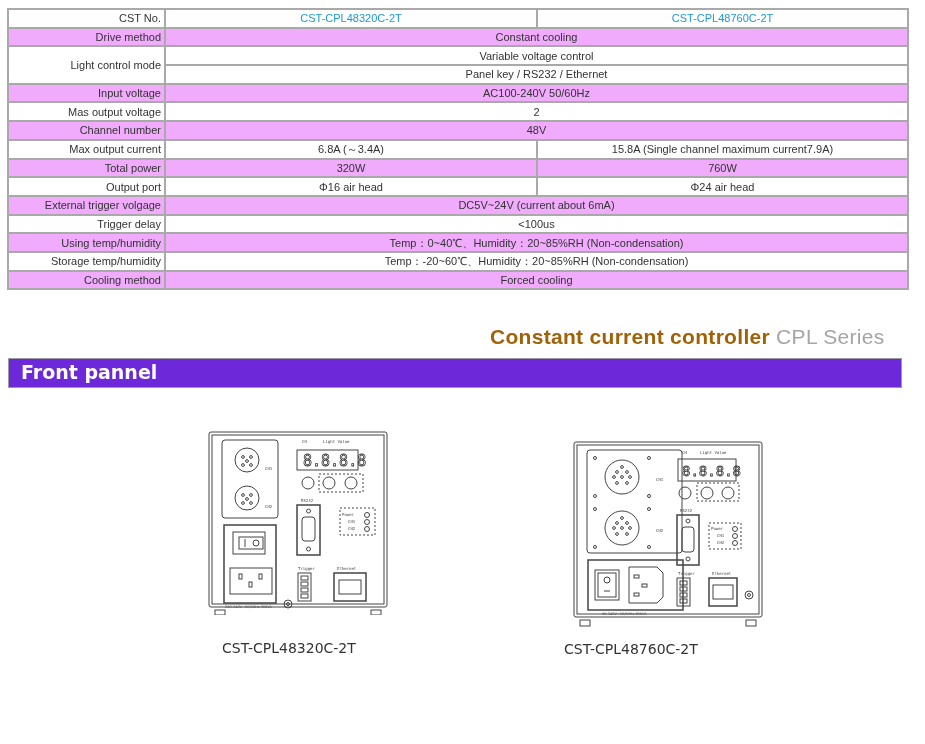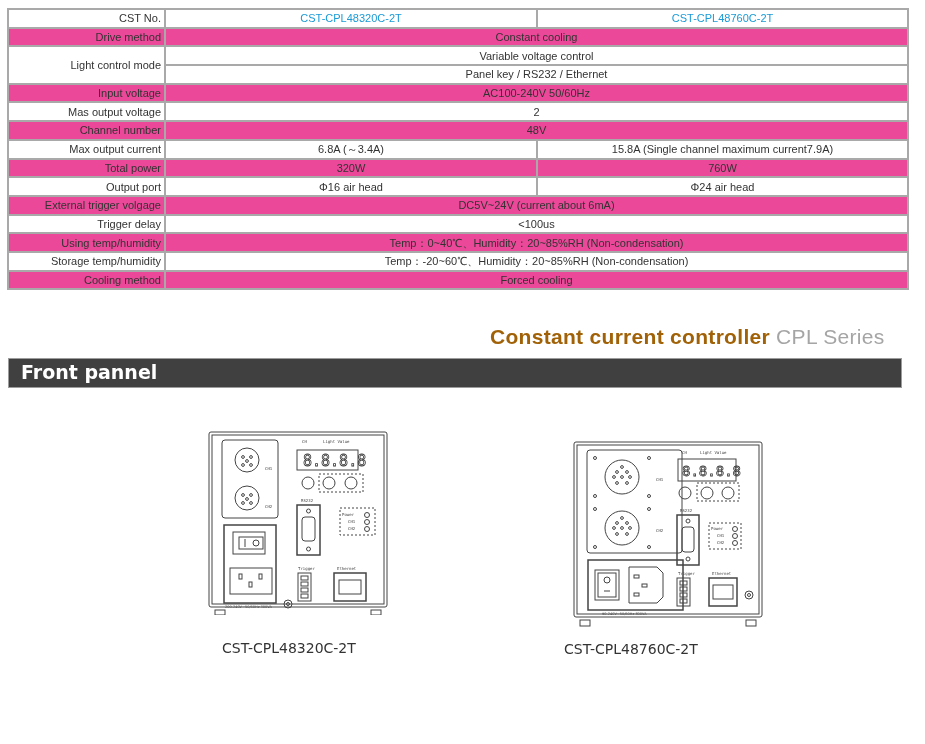--- a/index.html
+++ b/index.html
@@ -1,26 +1,26 @@
 <!DOCTYPE html>
 <html><head>
 <meta charset="utf-8">
 <style>
   html, body { margin:0; padding:0; background:#ffffff; }
   body { width:925px; height:744px; position:relative; overflow:hidden; font-family:"Liberation Sans", sans-serif; }
   table.spec { position:absolute; left:7px; top:8px; width:900px; border-collapse:collapse; table-layout:fixed; font-size:11px; color:#333; }
   table.spec td { border:2px solid #a9a9a9; height:16.7px; padding:0 3px; line-height:16px; white-space:nowrap; overflow:hidden; }
   table.spec td.lbl { text-align:right; }
   table.spec td.val { text-align:center; }
-  table.spec tr.alt td { background:#ec4899; }
+  table.spec tr.alt td { background:#f0abfc; }
   table.spec td.model { color:#1a9ad6; }
   .series-title { position:absolute; left:490px; top:325px; font-size:21px; color:#8a8a8a; letter-spacing:0.3px; }
   .series-title b { font-weight:bold; color:#a16207; }
   .series-title span.light { color:#a5a5a5; }
-  .band { position:absolute; left:8px; width:894px; height:30px; background:#404040; border:1px solid #9c9c9c; box-sizing:border-box; }
+  .band { position:absolute; left:8px; width:894px; height:30px; background:#6d28d9; border:1px solid #9c9c9c; box-sizing:border-box; }
   .band span { position:absolute; left:12px; top:2px; color:#fff; font-weight:bold; font-size:19px; font-family:"DejaVu Sans", sans-serif; }
   .device { position:absolute; }
   .caption { position:absolute; font-size:14px; color:#333; font-family:"DejaVu Sans", sans-serif; }
 </style>
 </head>
 <body>
 
 <table class="spec">
   <colgroup>
       <col style="width:157px">

